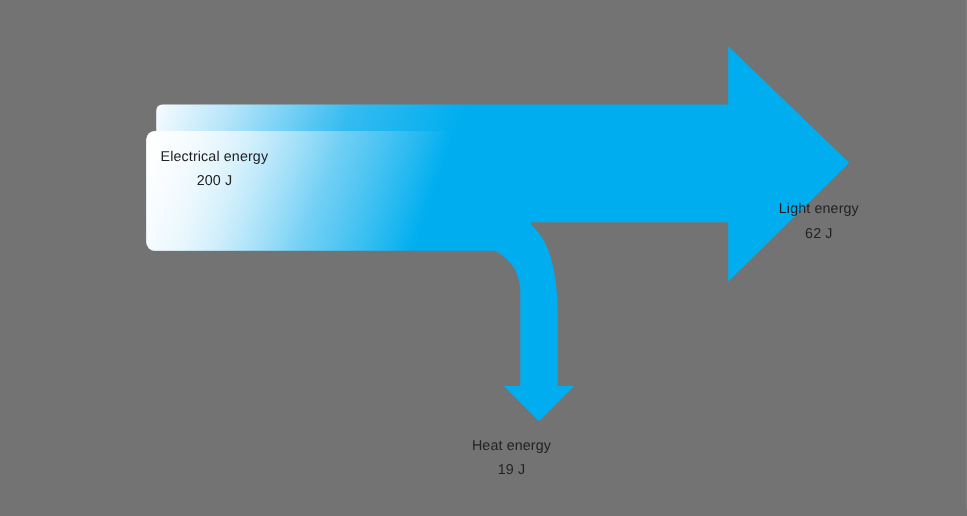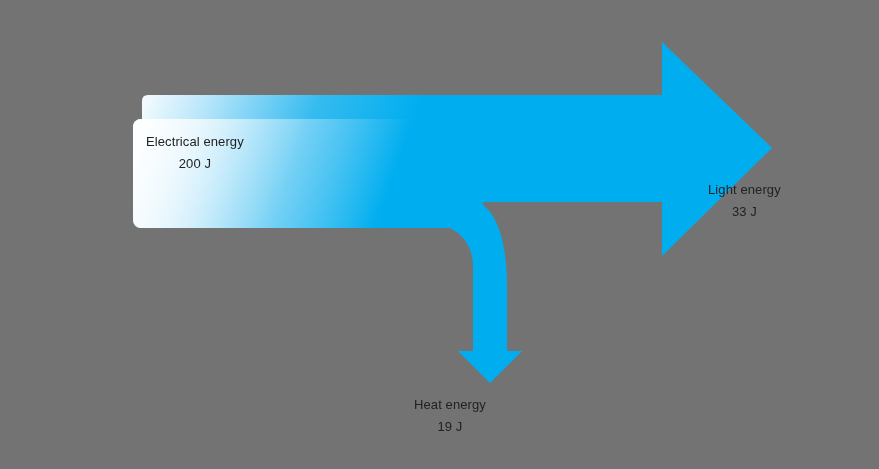--- a/index.html
+++ b/index.html
@@ -27,21 +27,21 @@
   .flow-label {
     position: absolute;
     font-size: 13px;
     line-height: 22px;
     letter-spacing: 0.1px;
     color: #222222;
     white-space: nowrap;
   }
   #label-electrical { left: 146px; top: 131px; }
   #label-light      { left: 708px; top: 179px; }
-  #label-heat       { left: 414px; top: 394px; }
+  #label-heat       { left: 429px; top: 394px; }
 </style>
 </head>
 <body>
 
 <div id="stage">
 
   <svg id="flow-svg" viewBox="0 0 879 469" xmlns="http://www.w3.org/2000/svg">
     <defs>
       <linearGradient id="flowGrad" gradientUnits="userSpaceOnUse" x1="133" y1="95" x2="430" y2="210">
         <stop offset="0" stop-color="#FFFFFF"></stop>
@@ -85,21 +85,21 @@
     <rect x="133" y="119" width="350" height="109" rx="8" ry="8" fill="url(#blockGrad)"></rect>
   </svg>
 
   <div class="flow-label" id="label-electrical">
     <div>Electrical energy</div>
     <div>200 J</div>
   </div>
 
   <div class="flow-label" id="label-light">
     <div>Light energy</div>
-    <div>33 J</div>
+    <div>62 J</div>
   </div>
 
   <div class="flow-label" id="label-heat">
     <div>Heat energy</div>
     <div>19 J</div>
   </div>
 
 </div>
 
 </body></html>

